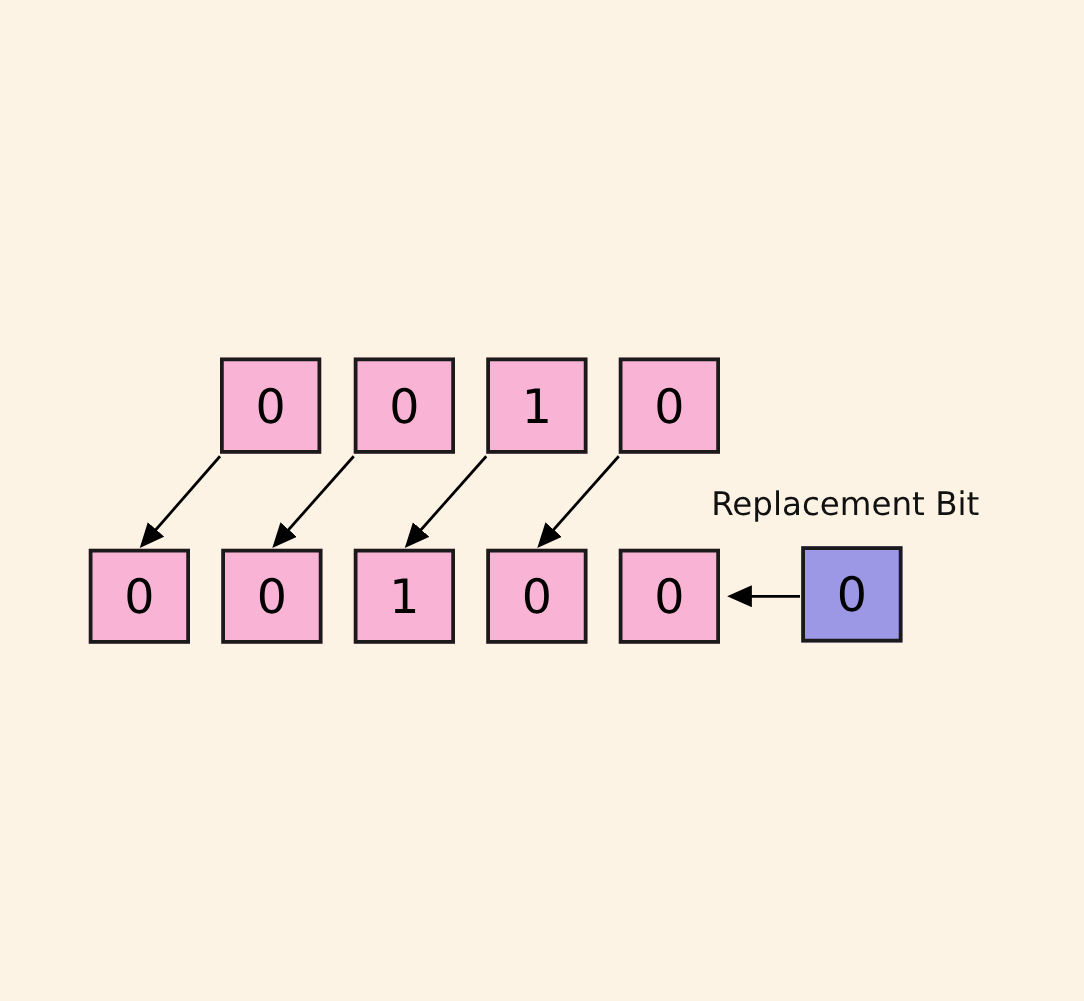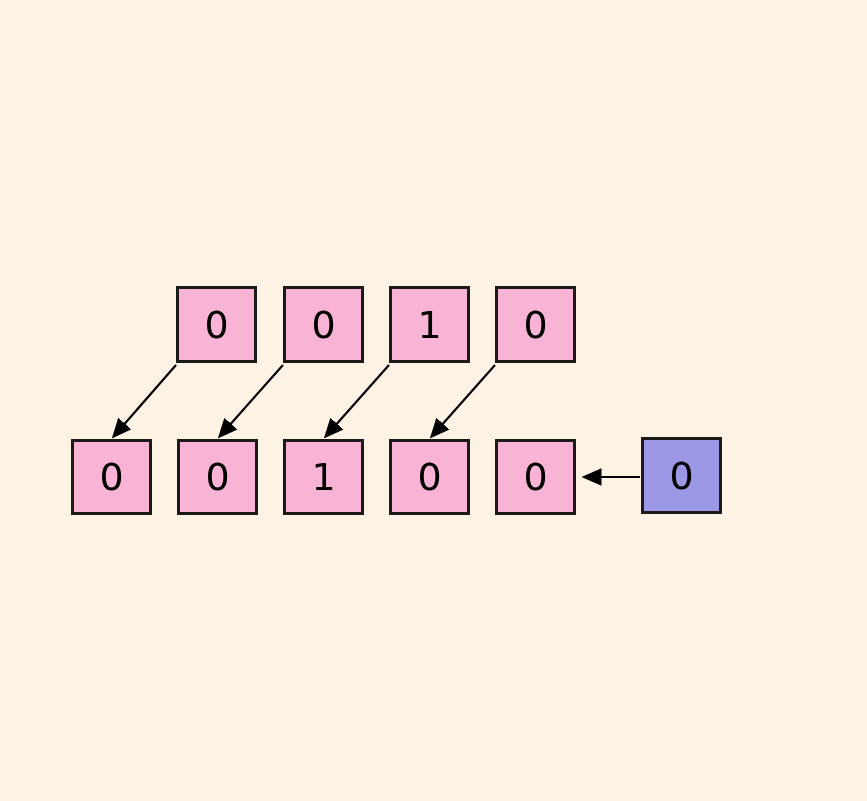--- a/index.html
+++ b/index.html
@@ -86,16 +86,17 @@
       <div class="bit-box pink" style="left: 495px; top: 286px; width: 81px; height: 77px;">0</div>
     </div>
   <div id="bottom-row">
       <div class="bit-box pink" style="left: 71px; top: 439px; width: 81px; height: 76px;">0</div>
       <div class="bit-box pink" style="left: 177px; top: 439px; width: 81px; height: 76px;">0</div>
       <div class="bit-box pink" style="left: 283px; top: 439px; width: 81px; height: 76px;">1</div>
       <div class="bit-box pink" style="left: 389px; top: 439px; width: 81px; height: 76px;">0</div>
       <div class="bit-box pink" style="left: 495px; top: 439px; width: 81px; height: 76px;">0</div>
     </div>
 
+  <div class="caption" style="left: 569px; top: 389px;">Replacement Bit</div>
 
   <div class="bit-box blue" id="replacement-box" style="left: 641px; top: 437px; width: 81px; height: 77px;">0</div>
 
 </div>
 
 </body></html>

